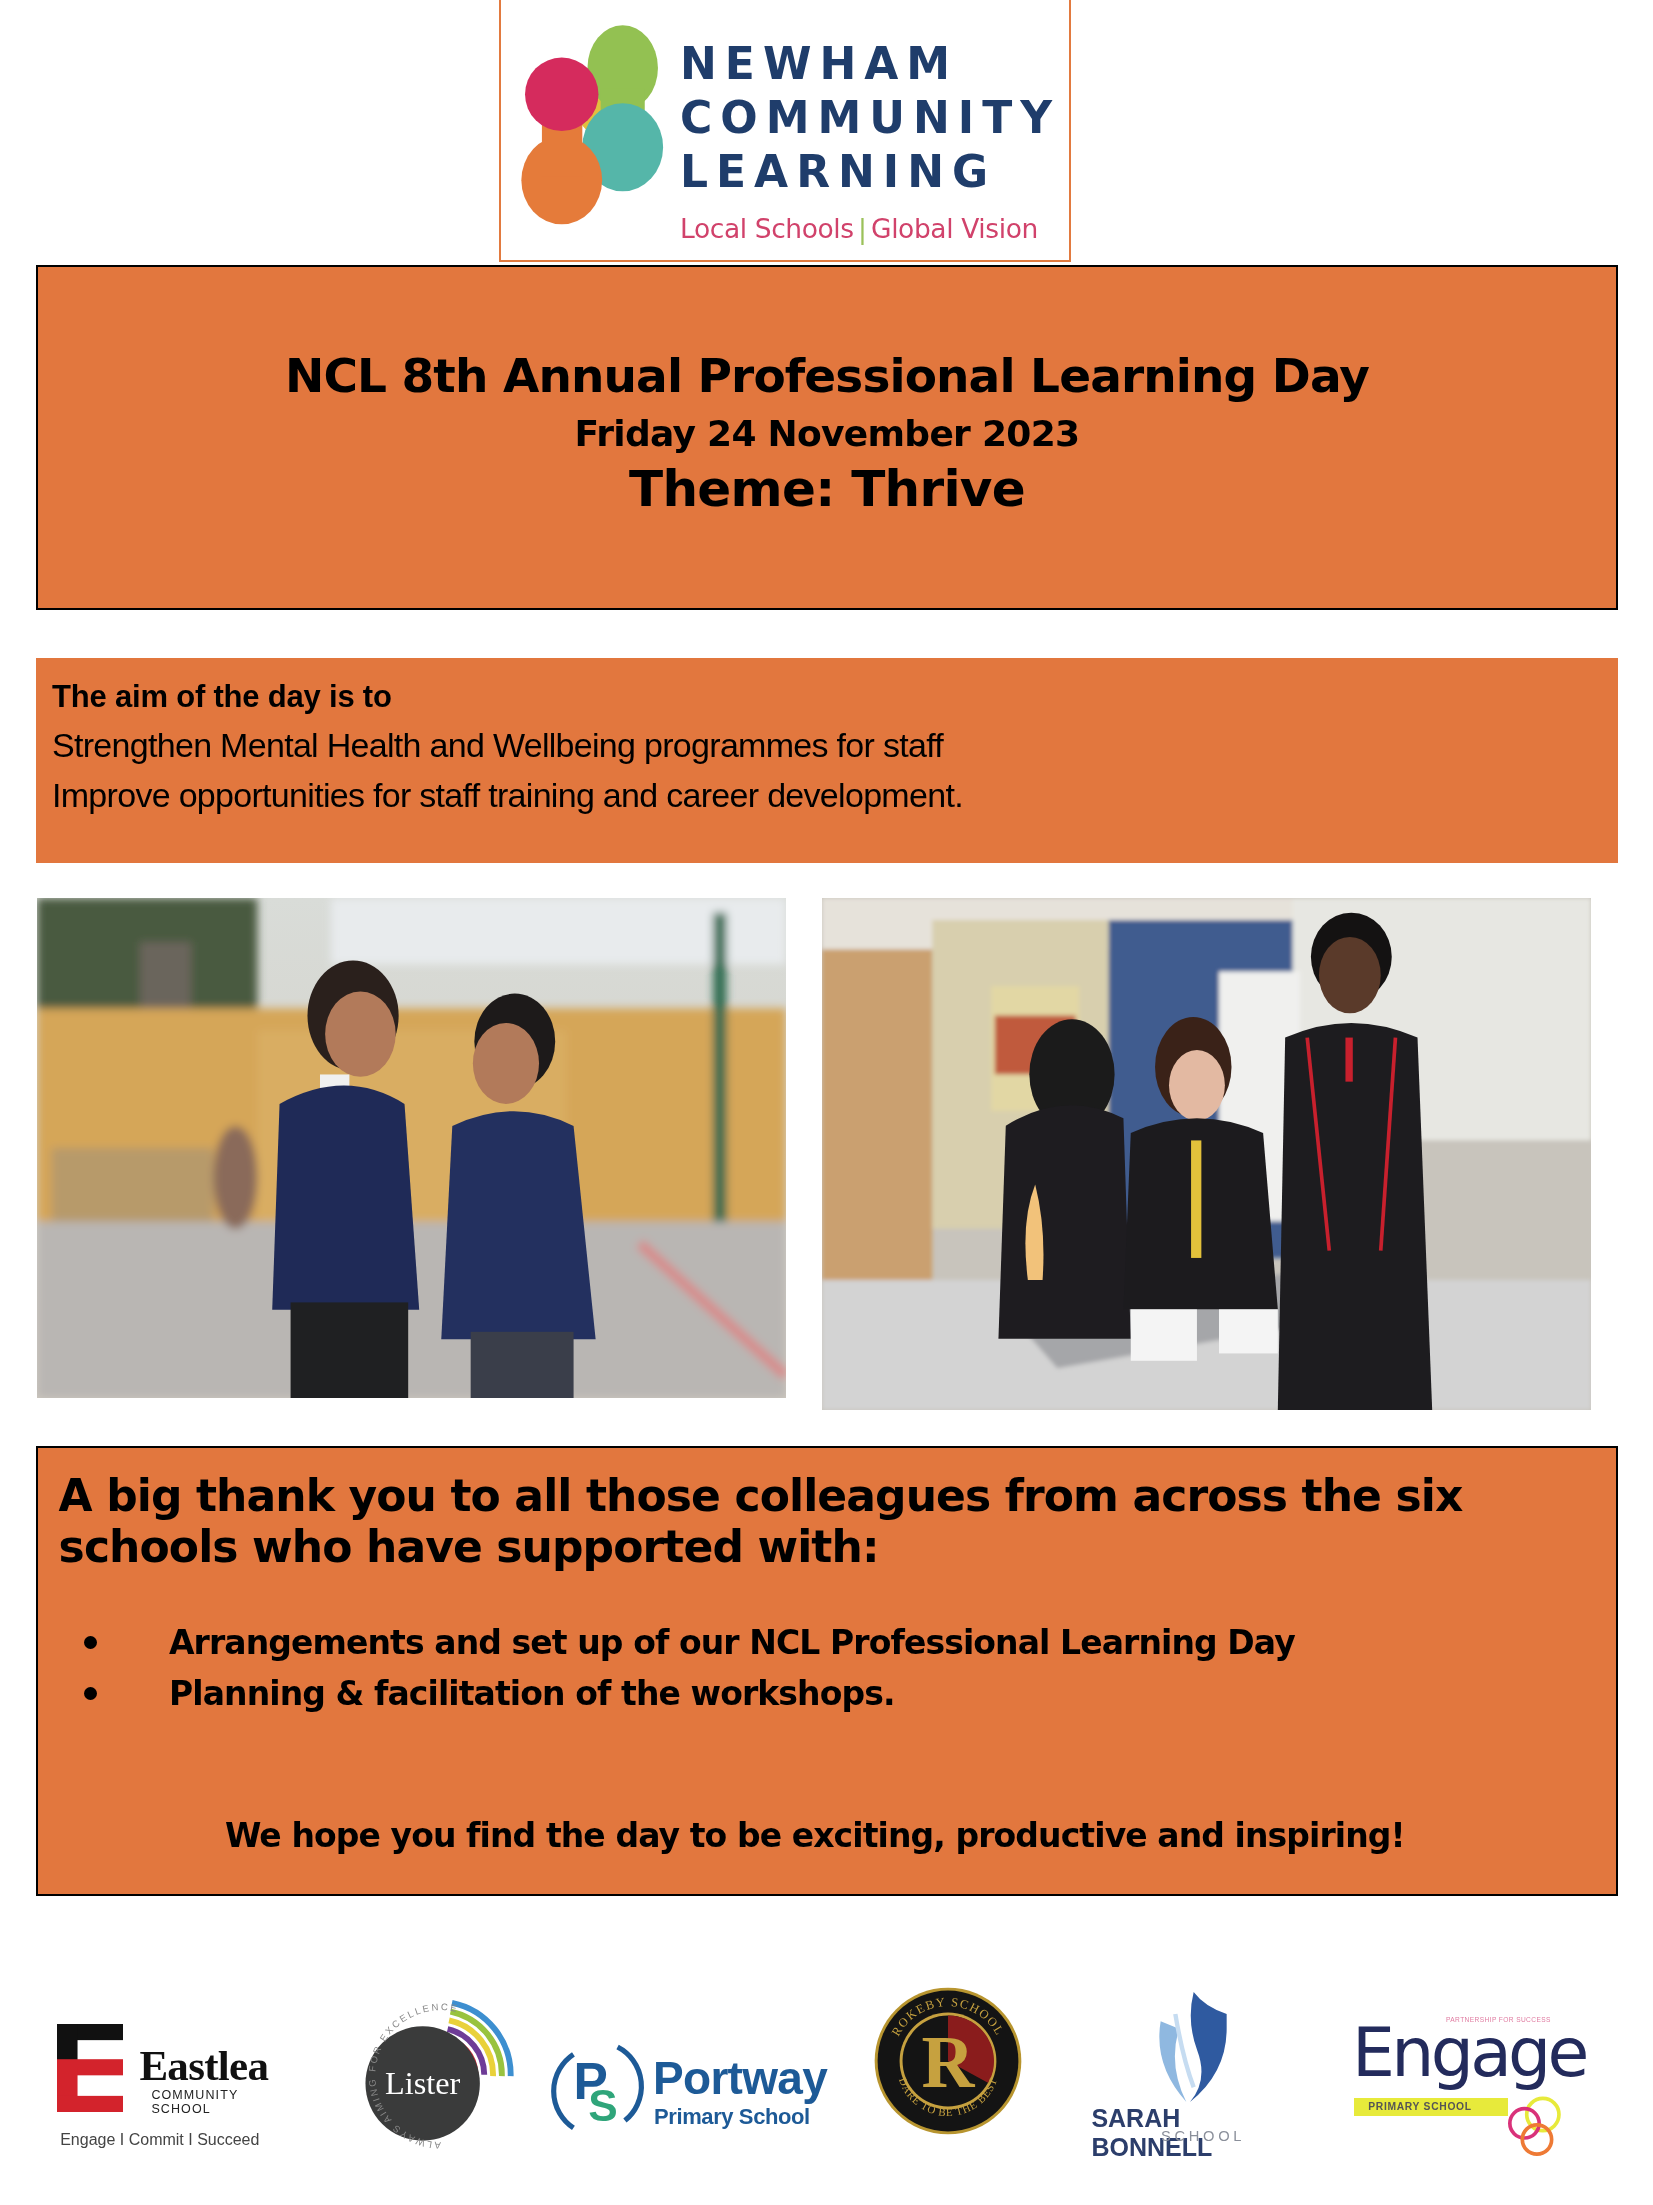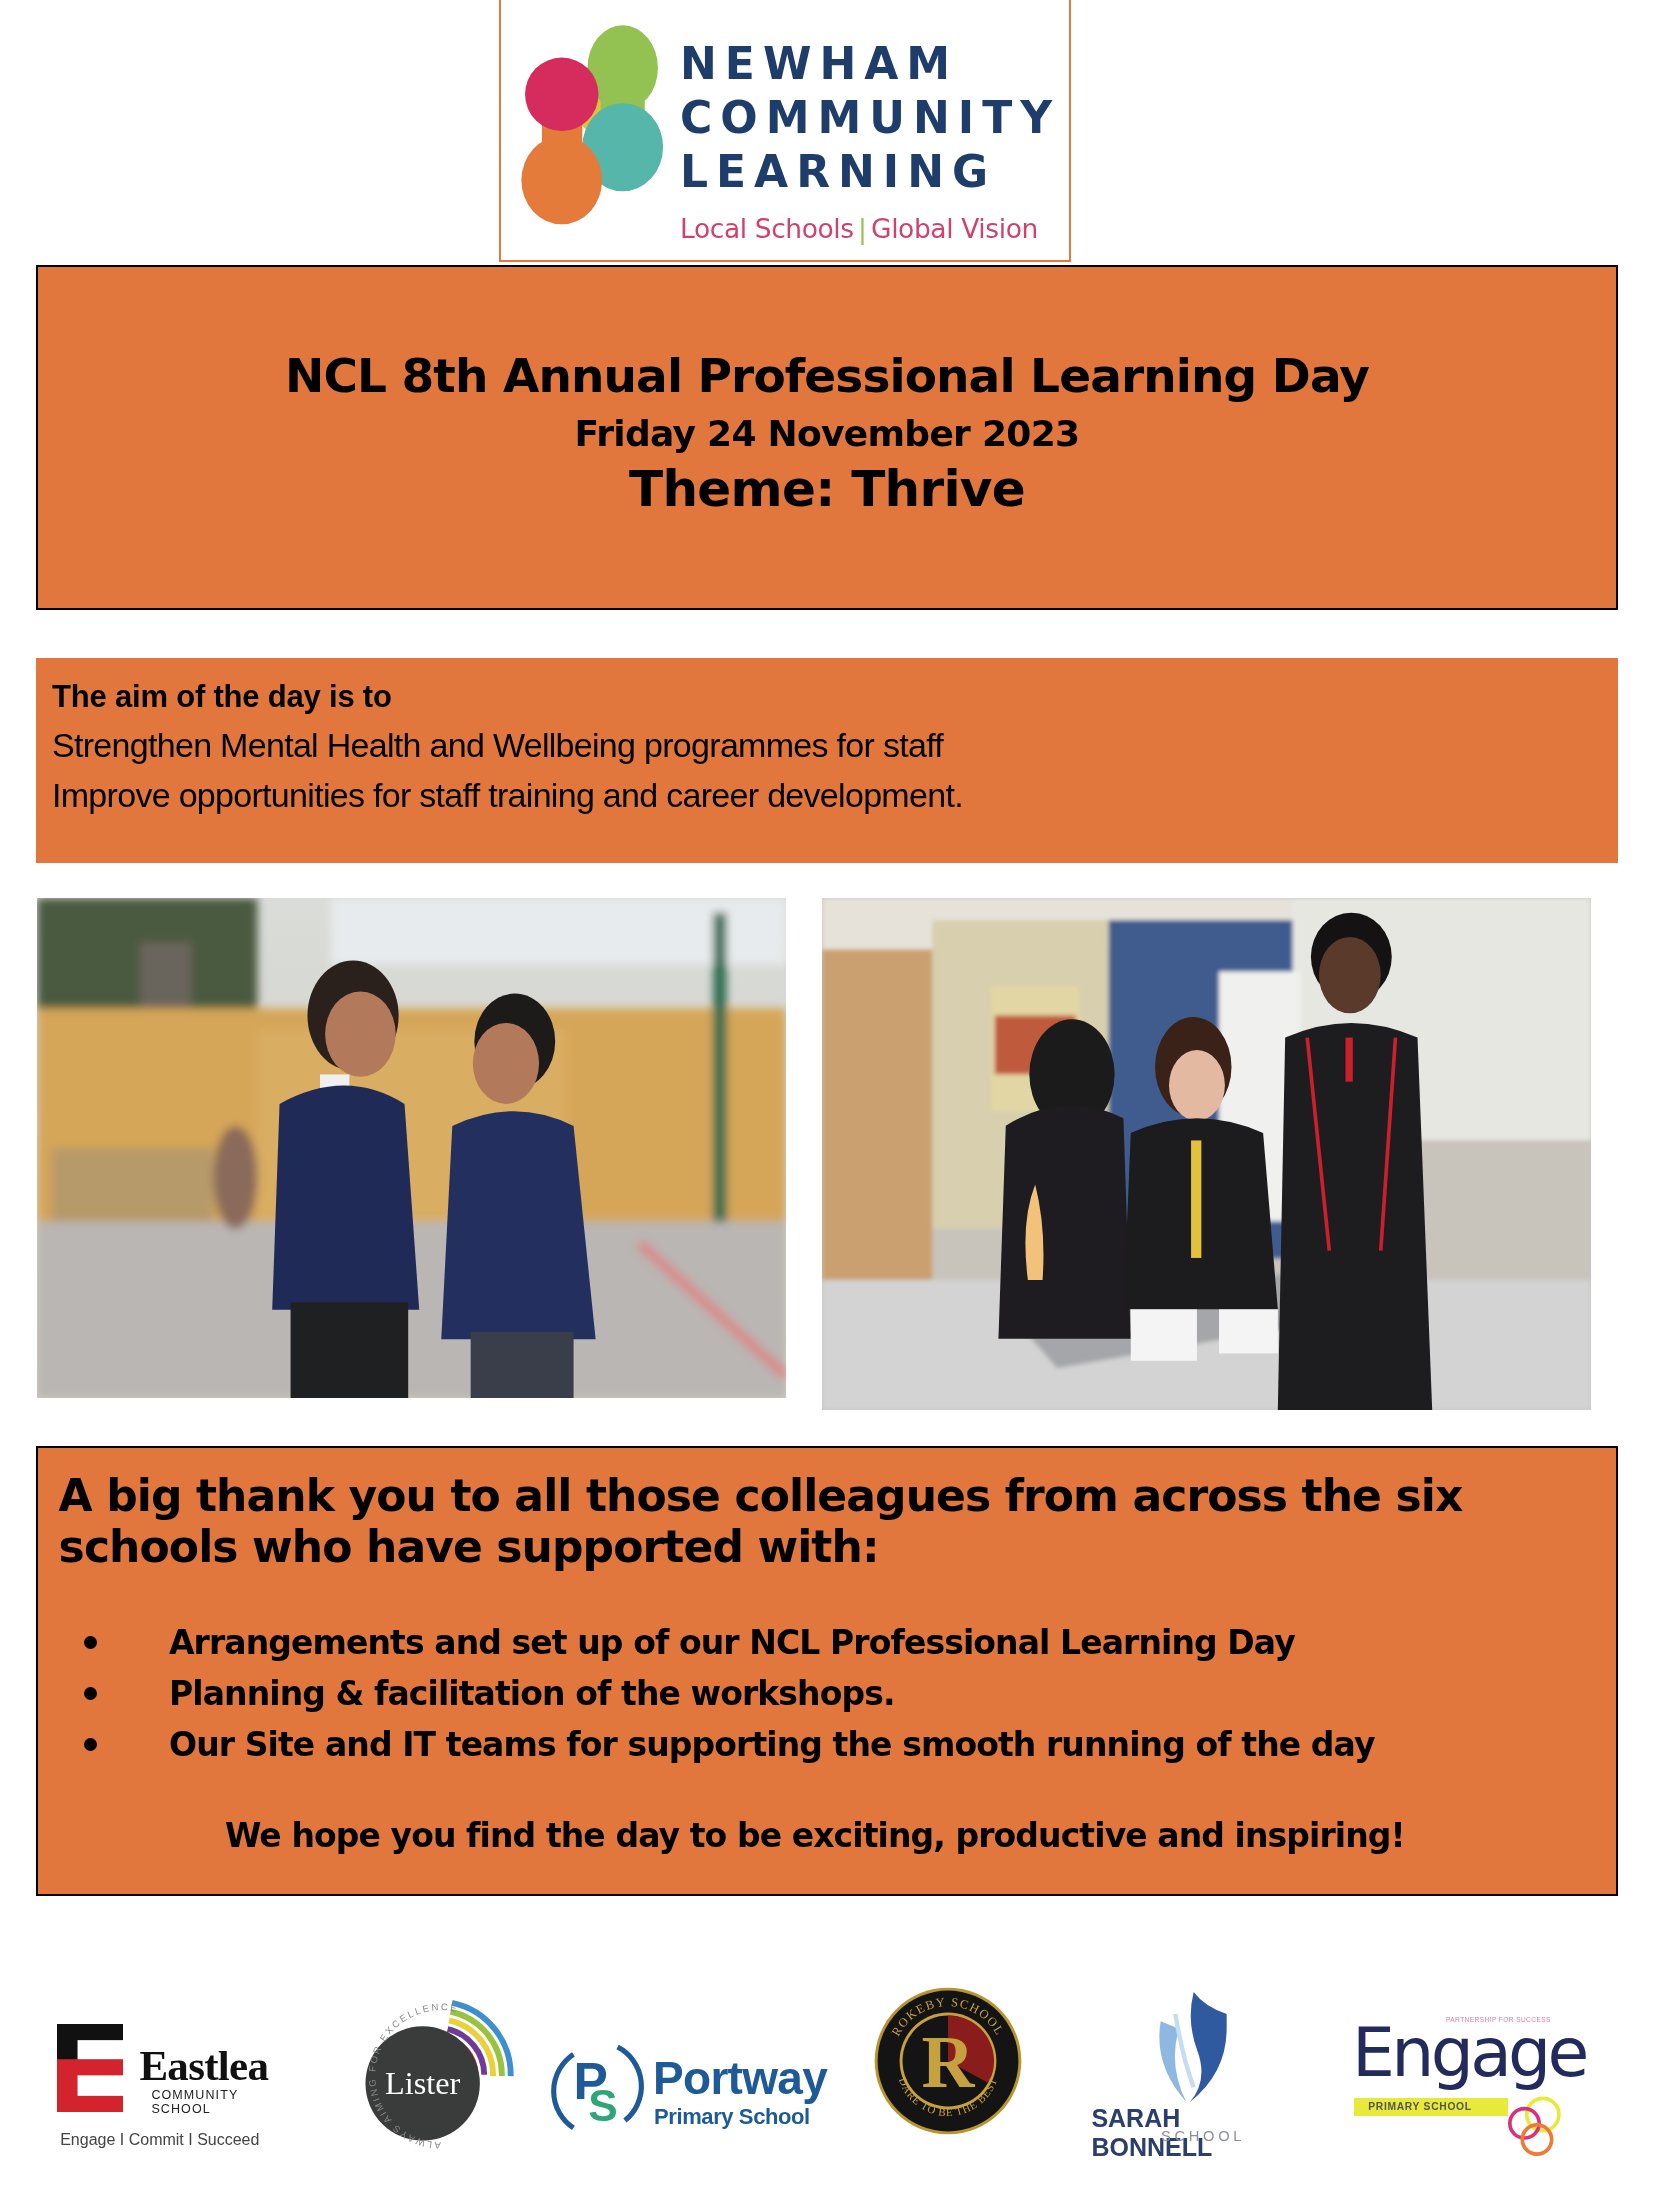--- a/index.html
+++ b/index.html
@@ -178,24 +178,20 @@
   <div class="thanks-intro">A big thank you to all those colleagues from across the six schools who have supported with:</div>
   <ul class="bullet-list">
     <li class="bullet-item">
       <span class="bullet-dot"></span>
       <span>Arrangements and set up of our NCL Professional Learning Day</span>
     </li>
     <li class="bullet-item">
       <span class="bullet-dot"></span>
       <span>Planning &amp; facilitation of the workshops.</span>
     </li>
-    <li class="bullet-item">
-      <span class="bullet-dot"></span>
-      <span>Our Site and IT teams for supporting the smooth running of the day</span>
-    </li>
   </ul>
   <div class="thanks-closing">We hope you find the day to be exciting, productive and inspiring!</div>
 </div>
 
 <div class="abs partners">
 
   <div class="partner eastlea">
     <svg class="eastlea-mark" viewBox="0 0 90 120">
       <rect x="0" y="0" width="90" height="22" fill="#111"></rect>
       <rect x="0" y="0" width="28" height="60" fill="#111"></rect>

